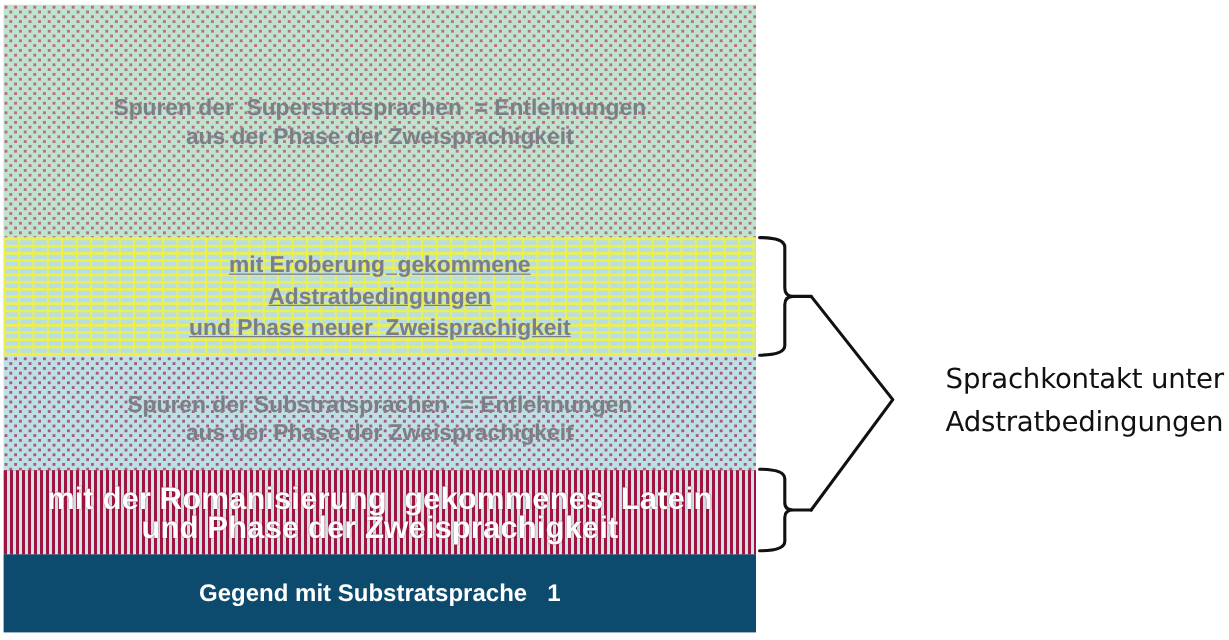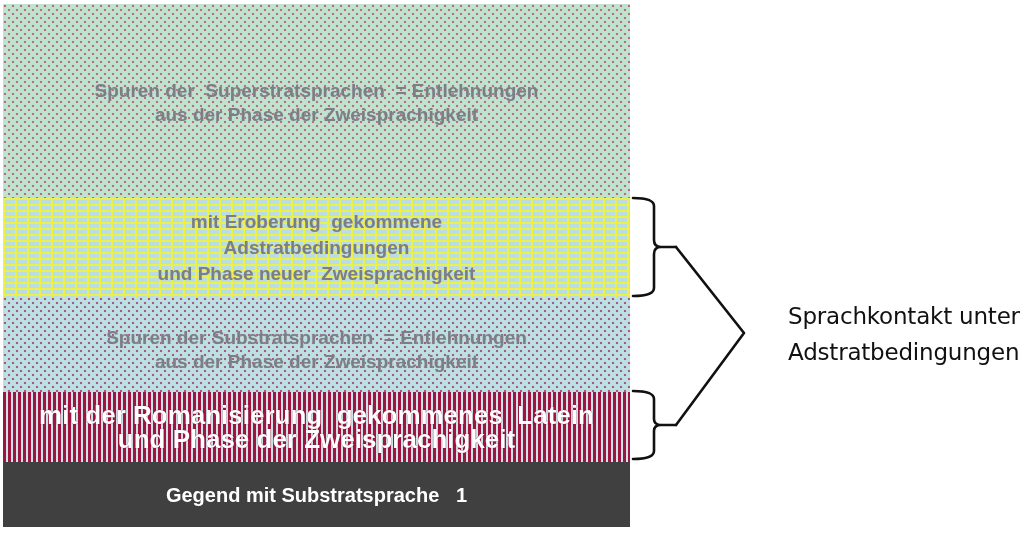--- a/index.html
+++ b/index.html
@@ -56,20 +56,21 @@
       top: 194px;
       height: 99px;
       background-color: #b9dde4;
       background-image:
         linear-gradient(to bottom, #ecf04a 0, #ecf04a 2px, transparent 2px, transparent 6px),
         linear-gradient(to right, #ecf04a 0, #ecf04a 2px, transparent 2px);
       background-size: 100% 6px, 12px 6px;
       color: #7a7f86;
       font-size: 19px;
       line-height: 26px;
+      text-decoration: underline;
     }
     
     .band-3 {
       top: 293px;
       height: 105px;
       background-color: #bde0e3;
       background-image:
         radial-gradient(circle at 2px 2px, #a45a86 1.2px, transparent 1.6px),
         radial-gradient(circle at 6px 6px, #a45a86 1.2px, transparent 1.6px);
       background-size: 8px 8px, 8px 8px;
@@ -84,21 +85,21 @@
       background-color: #a0153f;
       background-image: repeating-linear-gradient(to right, #a0153f 0, #a0153f 3px, #cfe4ea 3px, #cfe4ea 5px);
       color: #ffffff;
       font-size: 26px;
       line-height: 24px;
     }
     
     .band-5 {
       top: 458px;
       height: 65px;
-      background-color: #404040;
+      background-color: #0c4a6e;
       color: #ffffff;
       font-size: 20px;
       line-height: 24px;
     }
     .text-halo-dark {
       text-shadow: 0 0 1px #c9c9c9;
     }
     .text-halo-light {
       text-shadow: 0 0 1px #6b0a2a;
     }

